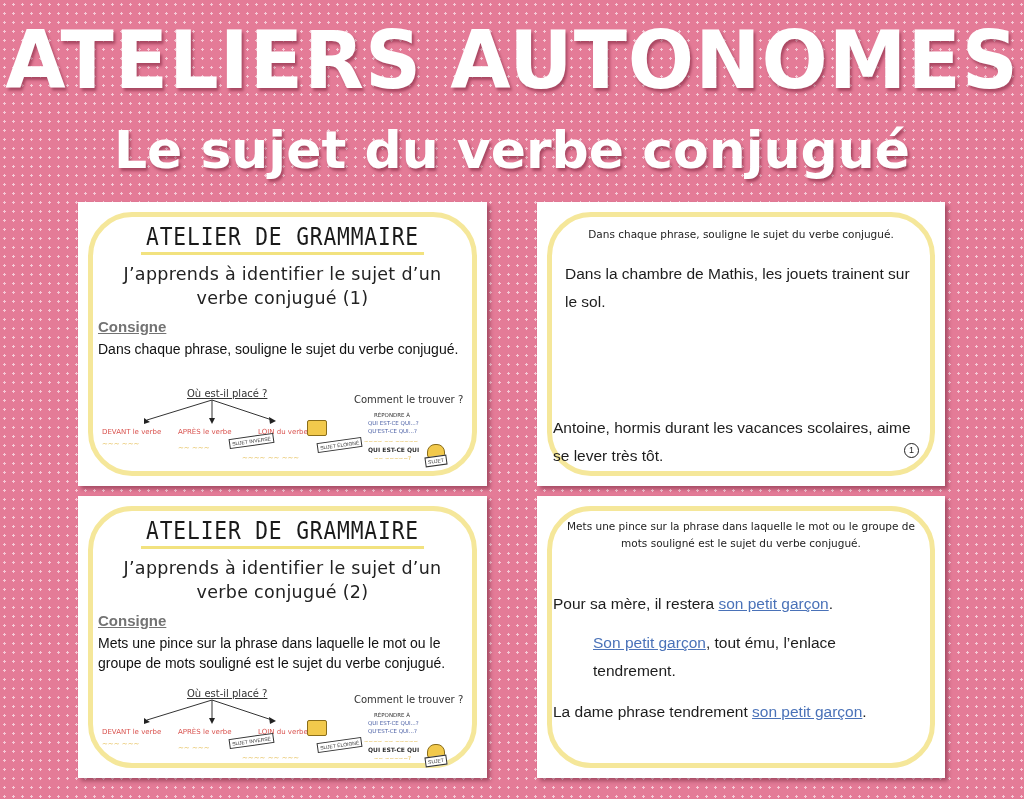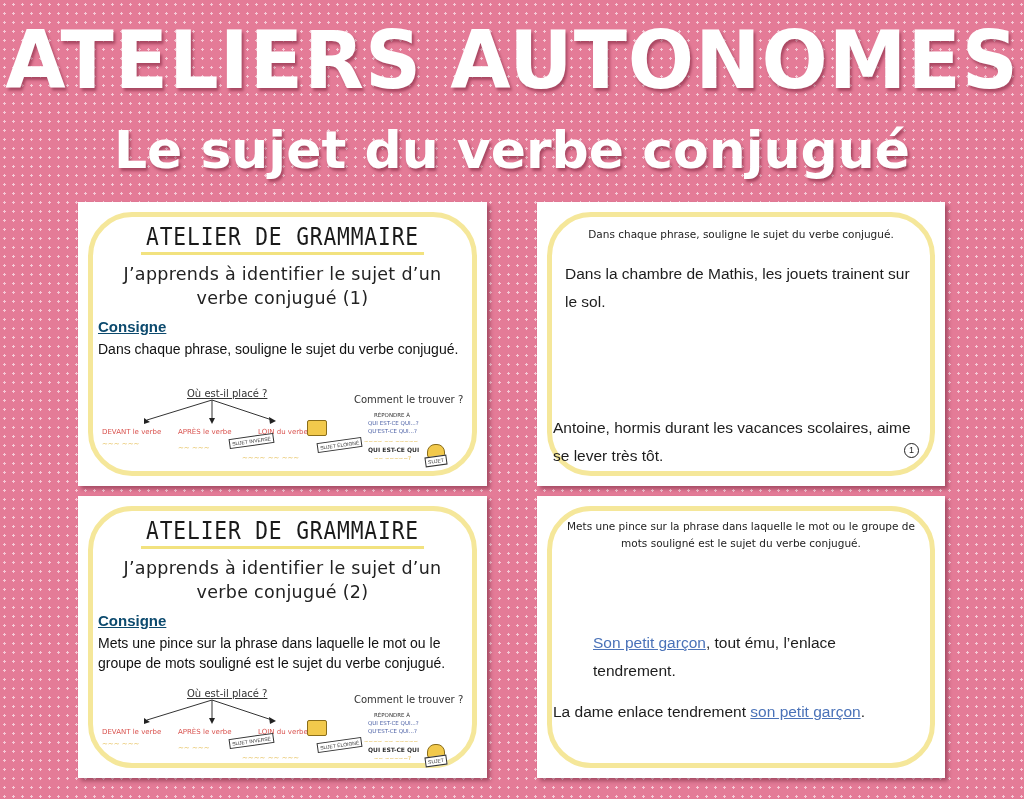--- a/index.html
+++ b/index.html
@@ -44,21 +44,21 @@
     font-size:25px; letter-spacing:1px; color:#1a1a1a; transform:scaleX(0.85);
     border-bottom:3px solid #f2e27f; padding:0 6px 1px;
   }
   .atelier-sub {
     position:absolute; left:20px; right:20px; top:60px; text-align:center;
     font-family:"DejaVu Sans", sans-serif; font-size:17.5px; line-height:24px;
     color:#222; letter-spacing:0.3px;
   }
   .consigne-label {
     position:absolute; left:20px; top:116px; font-family:"Liberation Sans", sans-serif;
-    font-weight:bold; font-size:15px; color:#0c4a6e; text-decoration:underline;
+    font-weight:bold; font-size:15px; color:#737373; text-decoration:underline;
   }
   .consigne-text {
     position:absolute; left:20px; right:18px; top:137px;
     font-family:"Liberation Sans", sans-serif; font-size:14px; line-height:20px; color:#111;
   }
   .diagram { position:absolute; left:14px; right:14px; height:80px; }
   .q1 { position:absolute; left:95px; top:0; font-size:10px; color:#333; font-family:"DejaVu Sans",sans-serif;text-decoration:underline; }
   .q2 { position:absolute; left:262px; top:6px; font-size:10px; color:#333; font-family:"DejaVu Sans",sans-serif; }
   .diagram svg { position:absolute; left:0; top:0; }
   .lbl { position:absolute; font-size:7px; font-family:"DejaVu Sans",sans-serif; white-space:nowrap; }
@@ -169,19 +169,22 @@
     <span class="lbl blk" style="left:276px;top:58px;font-size:6px;font-weight:bold;">QUI EST-CE QUI</span>
     <span class="lbl yel" style="left:282px;top:67px;font-size:5.5px;">~~ ~~~~~?</span>
     <div class="hat" style="left:335px;top:56px;"></div>
     <span class="tag" style="left:333px;top:68px;">SUJET</span>
   </div>
 </div>
 
 <div class="card c4">
   <div class="frame"></div>
   <div class="ex-instr" style="top:22px;left:24px;right:24px;">Mets une pince sur la phrase dans laquelle le mot ou le groupe de mots souligné est le sujet du verbe conjugué.</div>
+  <div class="sentence" style="top:94px;">
+    <span>Pour sa mère, il restera </span><span class="ul">son petit garçon</span><span>.</span>
+  </div>
   <div class="sentence" style="top:133px;left:56px;right:44px;">
     <span></span><span class="ul">Son petit garçon</span><span>, tout ému, l’enlace tendrement.</span>
   </div>
   <div class="sentence" style="top:202px;">
-    <span>La dame enlace tendrement </span><span class="ul">son petit garçon</span><span>.</span>
+    <span>La dame phrase tendrement </span><span class="ul">son petit garçon</span><span>.</span>
   </div>
 </div>
 
 </body></html>

